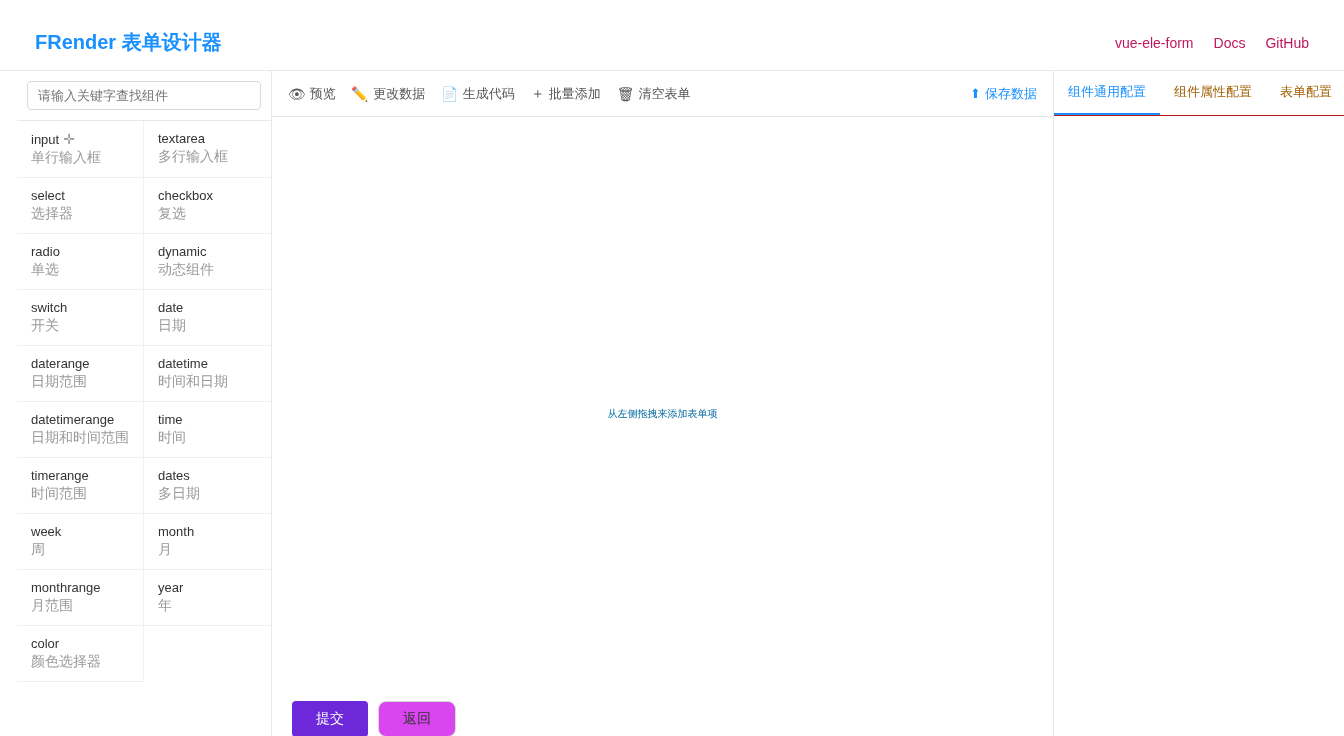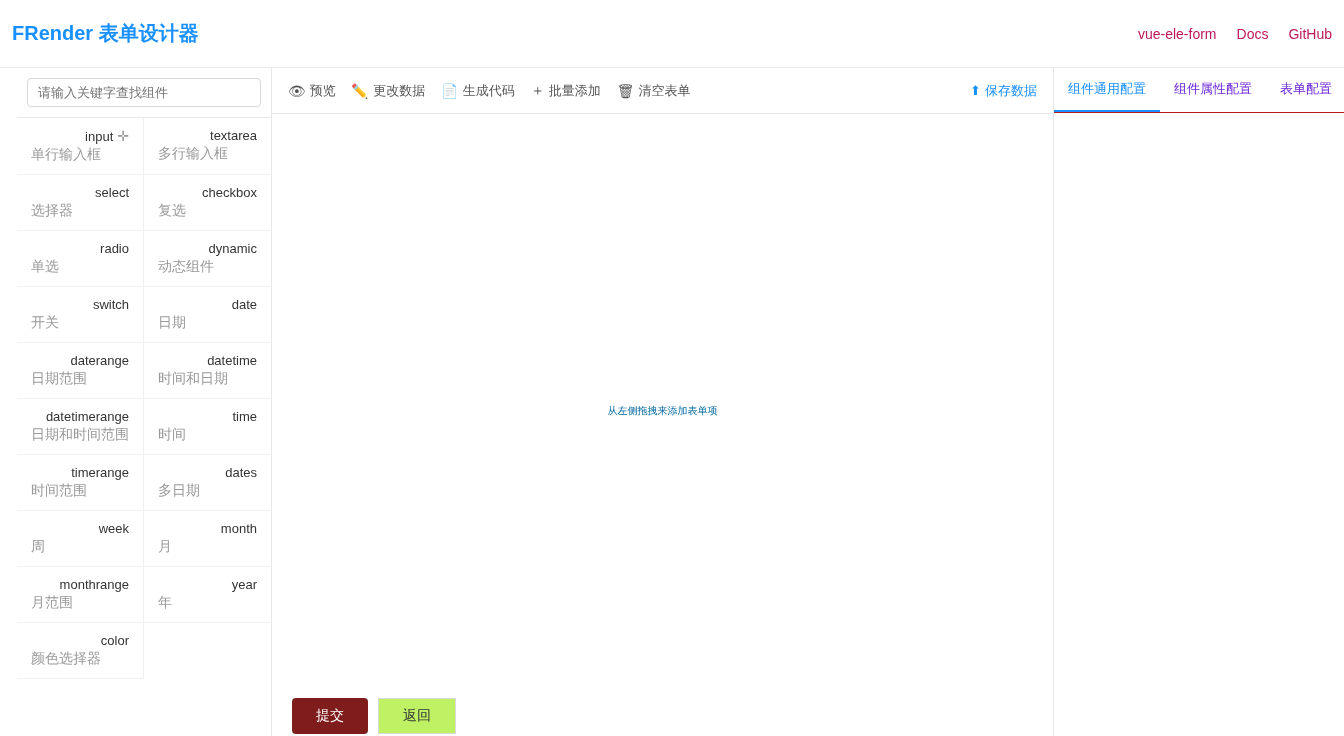--- a/index.html
+++ b/index.html
@@ -3,24 +3,25 @@
   <meta charset="utf-8">
   <style>
     * { margin: 0; padding: 0; box-sizing: border-box; }
     body { font-family: 'PingFang SC', 'Microsoft YaHei', sans-serif; font-size: 13px; color: #333; background: #fff; height: 736px; overflow: hidden; }
 
     
     .header {
       display: flex;
       align-items: center;
       justify-content: space-between;
-      padding: 0 12px;
-      height: 68px;
+      padding: 0 35px;
+      height: 56px;
       border-bottom: 1px solid #e8e8e8;
       background: #fff;
+      margin-top: 15px;
     }
     .header-title {
       font-size: 20px;
       font-weight: bold;
       color: #1890ff;
     }
     .header-links {
       display: flex;
       gap: 20px;
     }
@@ -72,21 +73,20 @@
       position: relative;
     }
     .component-item:nth-child(odd) { border-right: 1px solid #f0f0f0; }
     .component-name {
       font-size: 13px;
       font-weight: 500;
       color: #333;
       display: flex;
       align-items: center;
       gap: 4px;
-      justify-content: flex-end;
     }
     .component-label {
       font-size: 14px;
       color: #999;
       margin-top: 2px;
     }
     .drag-icon {
       font-size: 14px;
       color: #999;
     }
@@ -148,33 +148,33 @@
       width: 100%;
     }
     .canvas-actions {
       display: flex;
       gap: 10px;
       align-self: flex-start;
       padding-top: 10px;
     }
     .btn-submit {
       padding: 8px 24px;
-      background: #7f1d1d;
+      background: #6d28d9;
       color: #fff;
       border: none;
       border-radius: 4px;
       font-size: 14px;
       cursor: pointer;
     }
     .btn-cancel {
       padding: 8px 24px;
-      background: #bef264;
+      background: #d946ef;
       color: #333;
       border: 1px solid #d9d9d9;
-      border-radius: 0;
+      border-radius: 8px;
       font-size: 14px;
       cursor: pointer;
       font-family: Liberation Mono, monospace;
     }
 
     
     .config-panel {
       width: 290px;
       flex-shrink: 0;
       display: flex;
@@ -182,21 +182,21 @@
     }
     .config-tabs {
       display: flex;
       border-bottom: 1px solid #b91c1c;
       flex-shrink: 0;
     }
     .config-tab {
       padding: 12px 14px;
       font-size: 13px;
       cursor: pointer;
-      color: #6d28d9;
+      color: #a16207;
       border-bottom: 2px solid transparent;
       white-space: nowrap;
     }
     .config-tab.active {
       color: #1890ff;
       border-bottom-color: #1890ff;
     }
     .config-content {
       flex: 1;
       padding: 16px;

